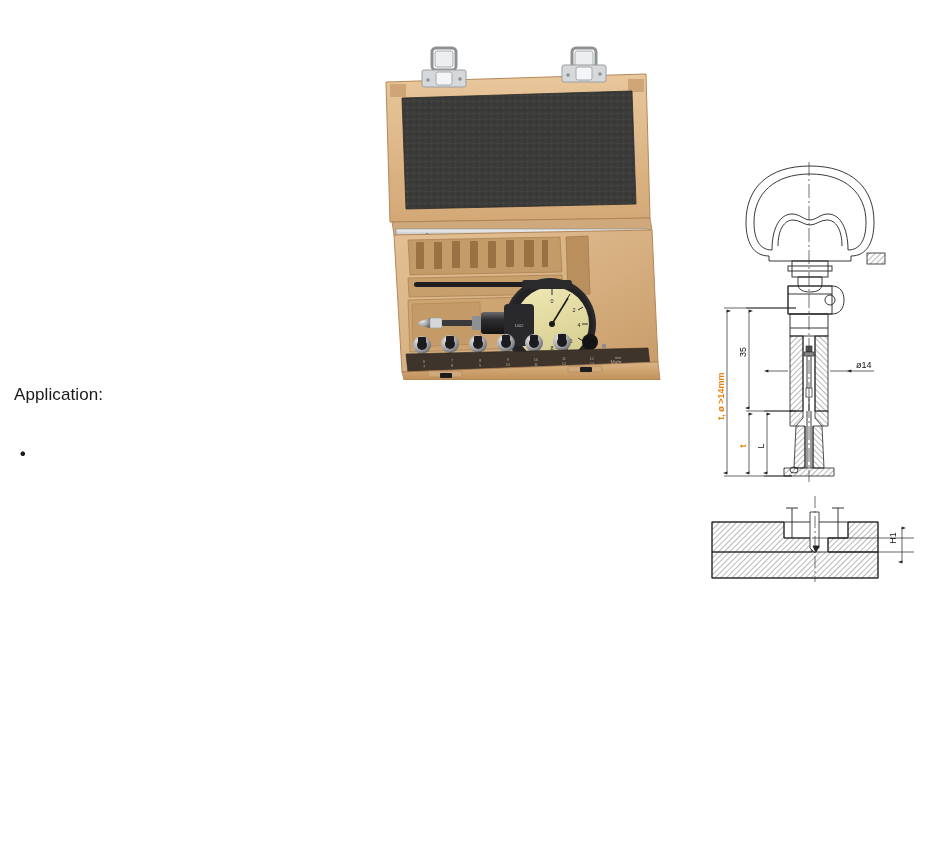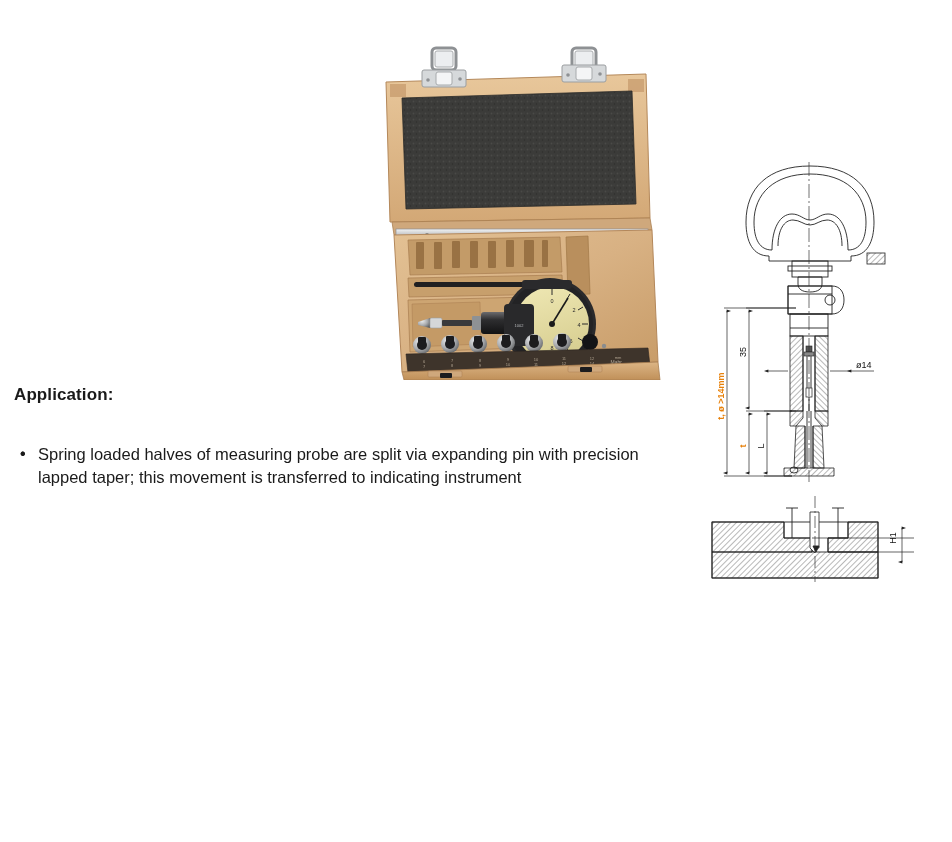--- a/index.html
+++ b/index.html
@@ -18,21 +18,21 @@
 
   
   #app-text {
     position: absolute;
     left: 14px;
     top: 385px;
     width: 670px;
   }
   #app-heading {
     font-size: 17px;
-    font-weight: bold;
+    font-weight: normal;
     color: #1a1a1a;
     letter-spacing: .1px;
     margin: 0 0 38px 0;
   }
   #app-list {
     list-style: none;
     margin: 0; padding: 0;
   }
   #app-list li {
     position: relative;
@@ -466,18 +466,17 @@
   </div>
 
   <div id="app-text">
     <div id="app-heading">Application:</div>
     <ul id="app-list">
       <li>
         <span class="bullet">•</span>
       </li>
       <li>
         <span class="bullet">•</span>
-        <span>Spring loaded halves of measuring probe are split via expanding pin with precision lapped taper; this movement is transferred to indicating instrument</span>
       </li>
     </ul>
   </div>
 
 </div>
 
 </body></html>

